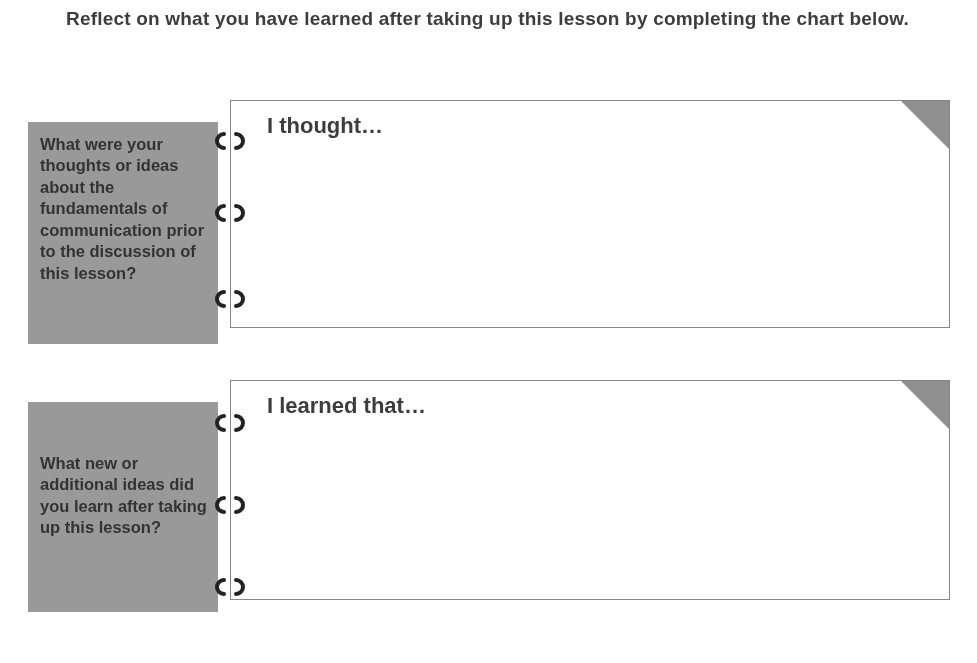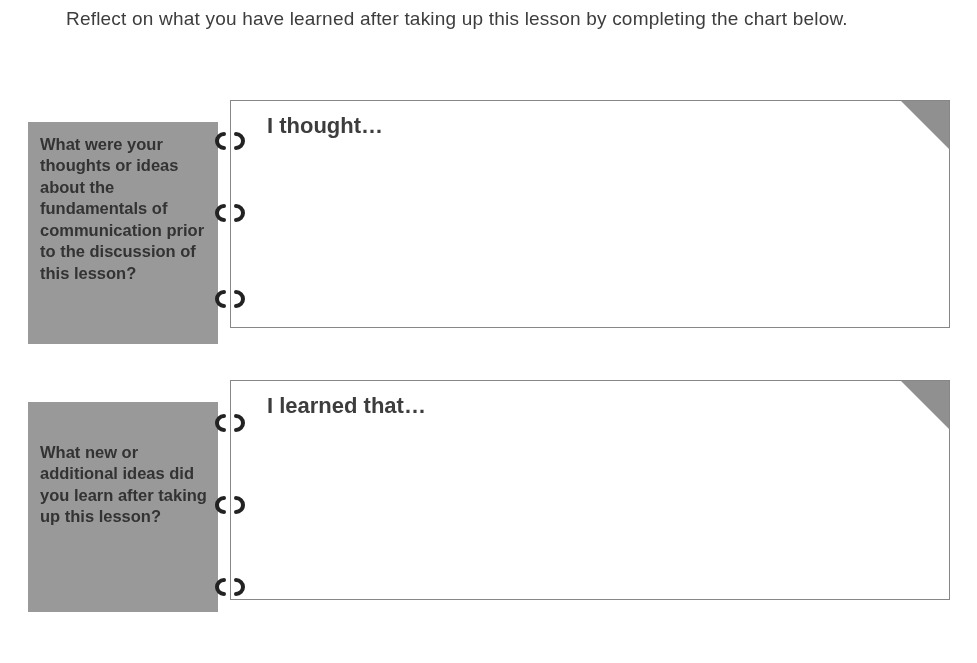--- a/index.html
+++ b/index.html
@@ -16,21 +16,21 @@
   .page {
     position: relative;
     width: 977px;
     height: 663px;
   }
   .instruction {
     position: absolute;
     left: 28px;
     top: 6px;
     right: 20px;
-    font-weight: 400;
+    font-weight: 700;
     font-size: 19px;
     color: #3d3d3d;
     letter-spacing: 0.2px;
     text-align: justify;
     text-justify: inter-word;
     line-height: 1.35;
   }
   .instruction .ind {
     display: inline-block;
     width: 38px;
@@ -50,21 +50,21 @@
     width: 190px;
     background: #999999;
     padding: 12px 2px 12px 12px;
     color: #333333;
     font-weight: 700;
     font-size: 16.5px;
     line-height: 1.30;
   }
   .block1 .question-box { top: 22px; height: 222px; }
   .block2 .question-box { top: 22px; height: 210px; }
-  .block2 .question-box .qtext { margin-top: 28px; display: block; }
+  .block2 .question-box .qtext { margin-top: 39px; display: block; }
 
   .answer-panel {
     position: absolute;
     left: 202px;
     top: 0;
     right: 0;
     bottom: 0;
     background: #ffffff;
     border: 1.5px solid #878787;
   }

